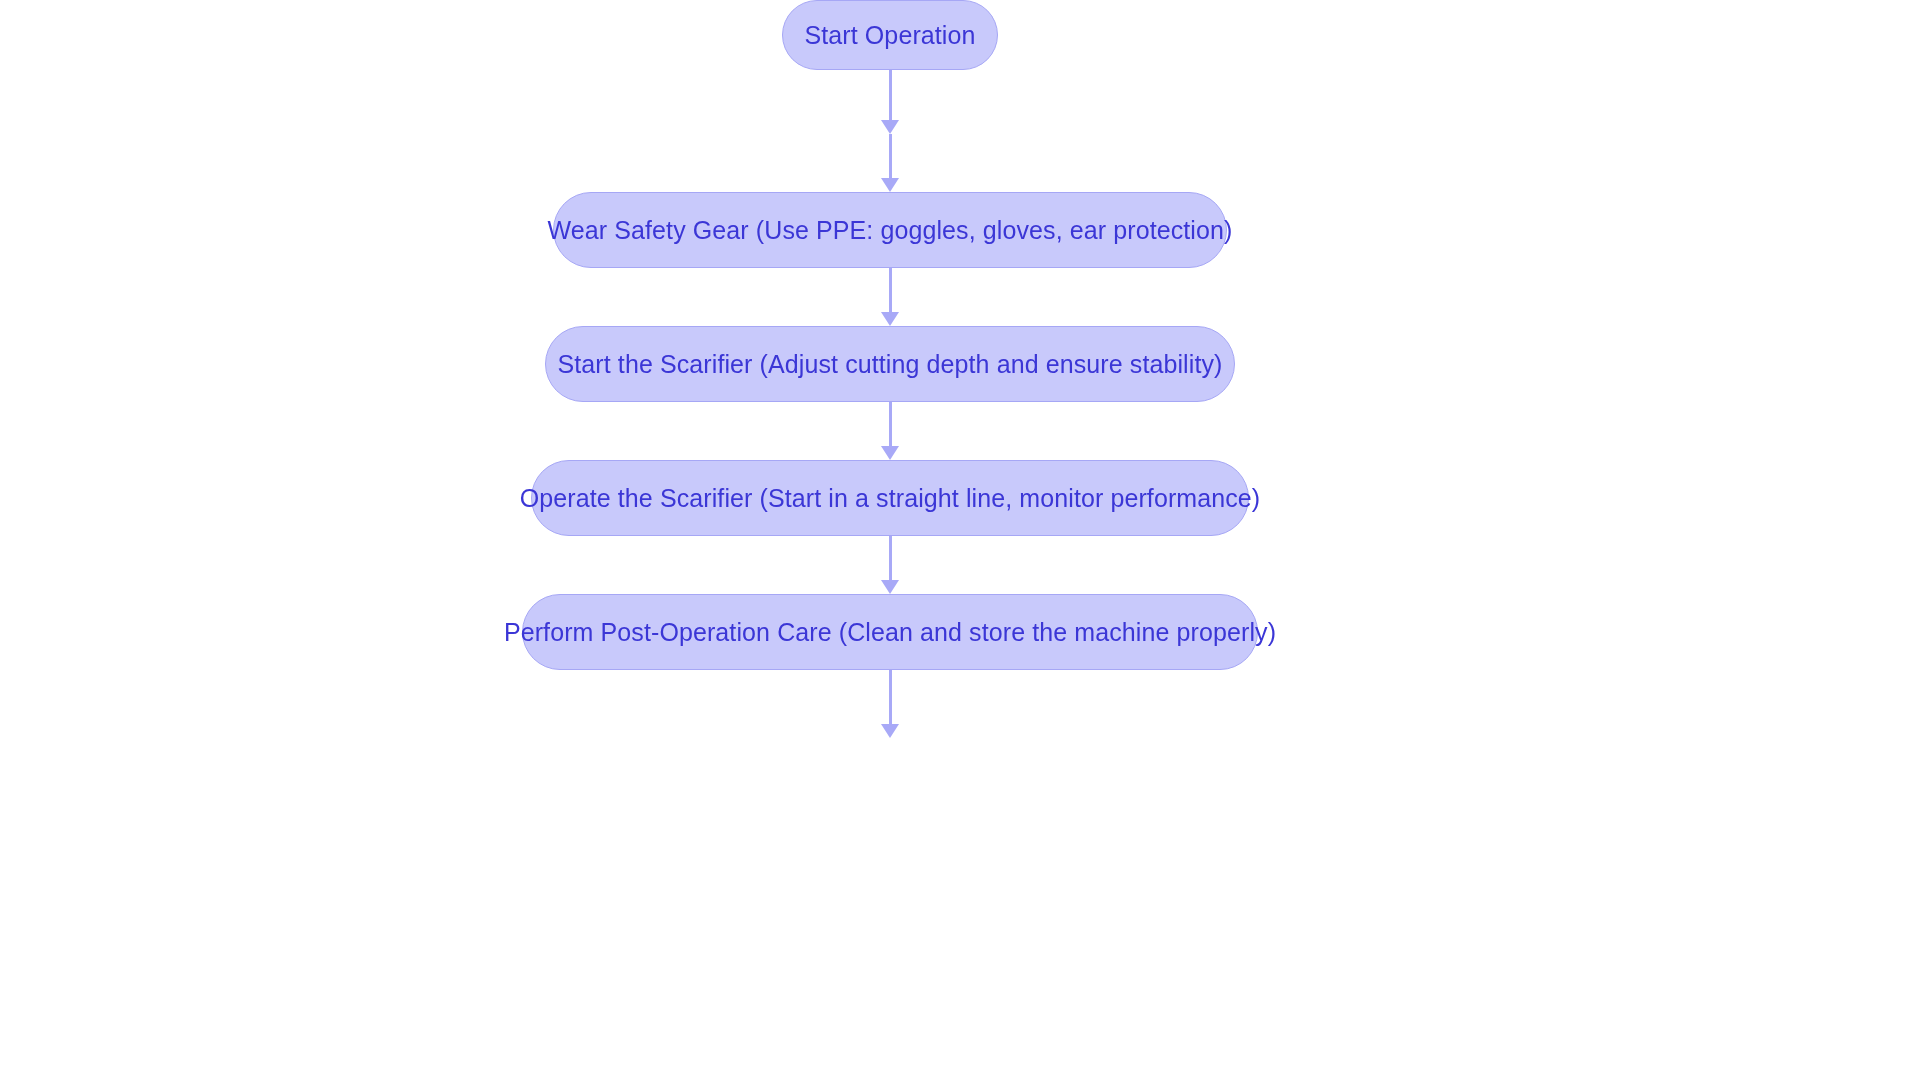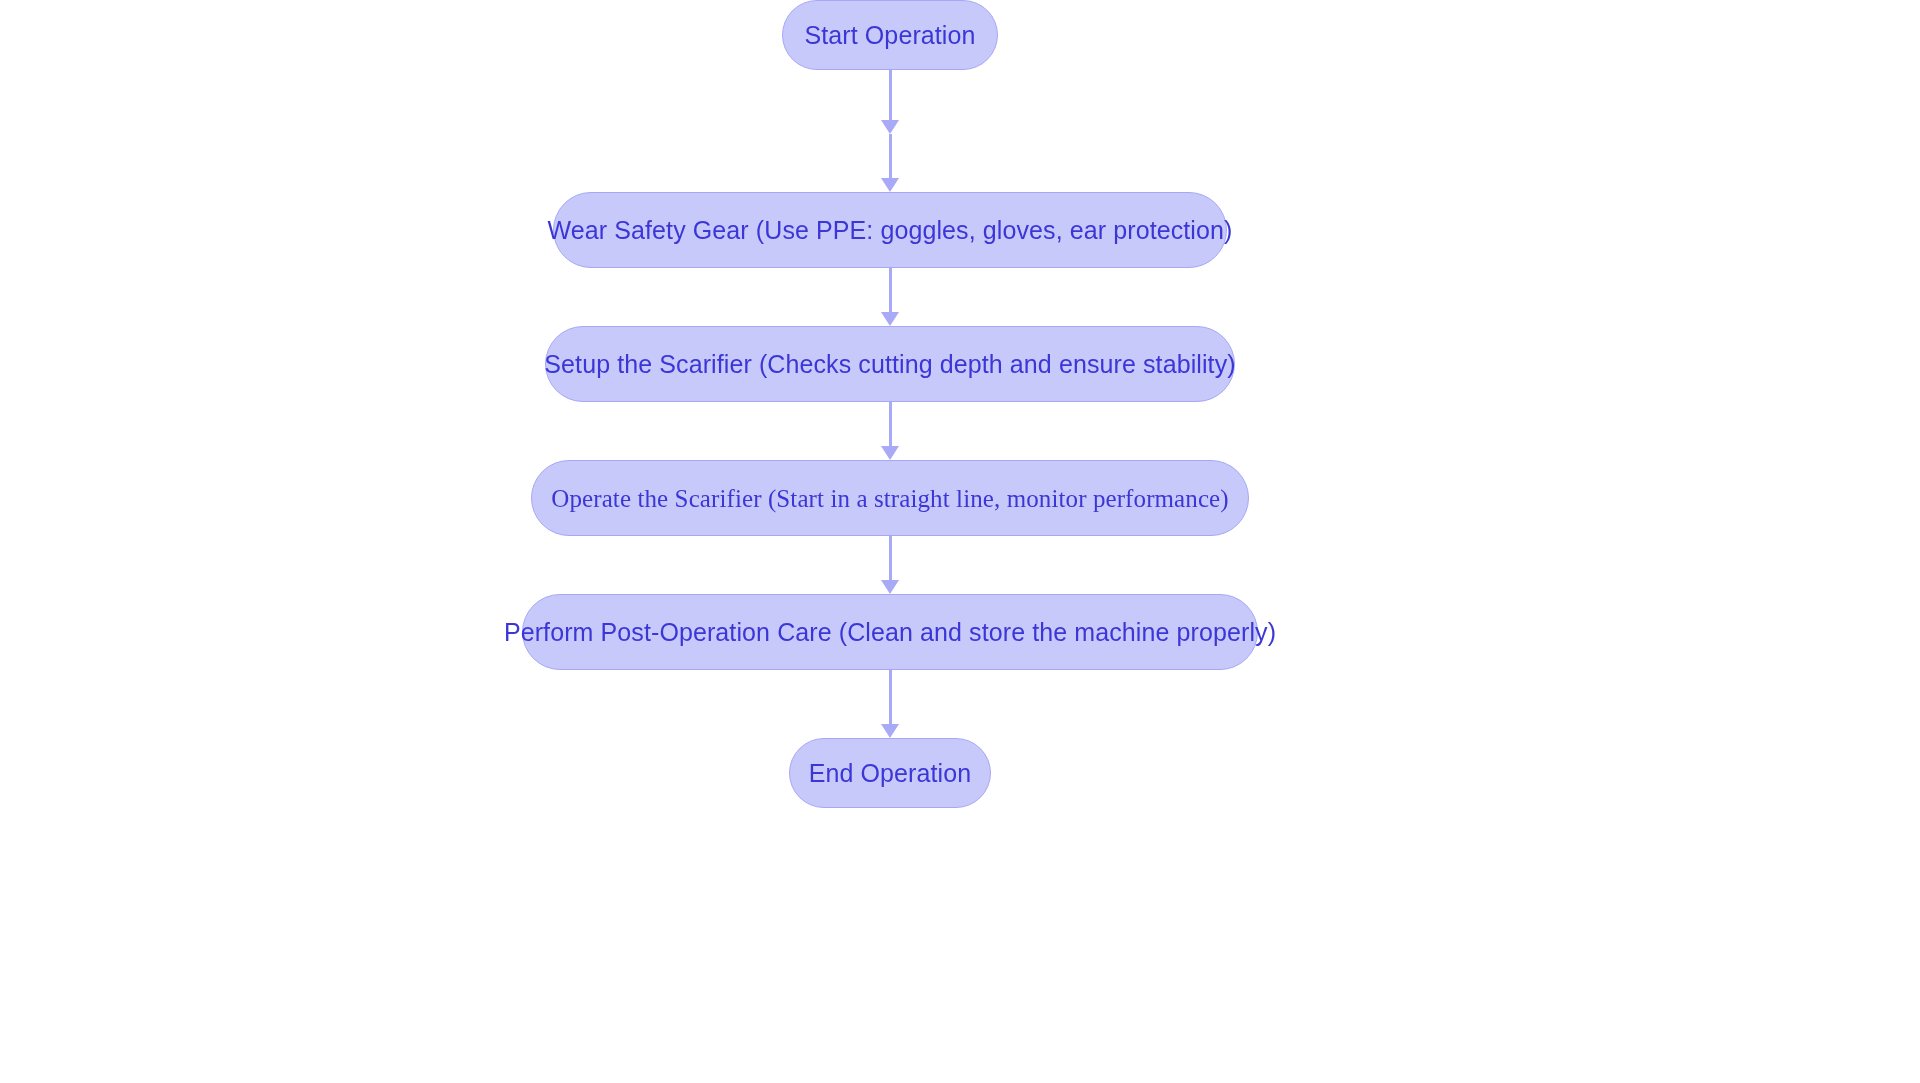--- a/index.html
+++ b/index.html
@@ -53,21 +53,21 @@
   .node-label {
     display: block;
     line-height: 1;
   }
 
   
   .node-start      { width: 216px; height: 70px; }
   .node-checks     { width: 718px; height: 76px; }
   .node-gear       { width: 674px; height: 76px; }
   .node-setup      { width: 690px; height: 76px; }
-  .node-operate    { width: 718px; height: 76px; font-family: Liberation Serif, serif; }
+  .node-operate    { width: 718px; height: 76px; }
   .node-postcare   { width: 736px; height: 76px; align-items: center; }
   .node-end        { width: 202px; height: 70px; }
 
   
   .connector {
     position: relative;
     width: 22px;
     display: flex;
     flex-direction: column;
     align-items: center;
@@ -118,21 +118,21 @@
     <div class="node node-gear">
       <span class="node-label">Wear Safety Gear (Use PPE: goggles, gloves, ear protection)</span>
     </div>
 
     <div class="connector gap-3">
       <div class="conn-line"></div>
       <div class="conn-arrow"></div>
     </div>
 
     <div class="node node-setup">
-      <span class="node-label">Setup the Scarifier (Checks cutting depth and ensure stability)</span>
+      <span class="node-label">Start the Scarifier (Adjust cutting depth and ensure stability)</span>
     </div>
 
     <div class="connector gap-4">
       <div class="conn-line"></div>
       <div class="conn-arrow"></div>
     </div>
 
     <div class="node node-operate">
       <span class="node-label">Operate the Scarifier (Start in a straight line, monitor performance)</span>
     </div>
@@ -144,18 +144,15 @@
 
     <div class="node node-postcare">
       <span class="node-label">Perform Post-Operation Care (Clean and store the machine properly)</span>
     </div>
 
     <div class="connector gap-6">
       <div class="conn-line"></div>
       <div class="conn-arrow"></div>
     </div>
 
-    <div class="node node-end">
-      <span class="node-label">End Operation</span>
-    </div>
 
   </div>
 </div>
 
 </body></html>

